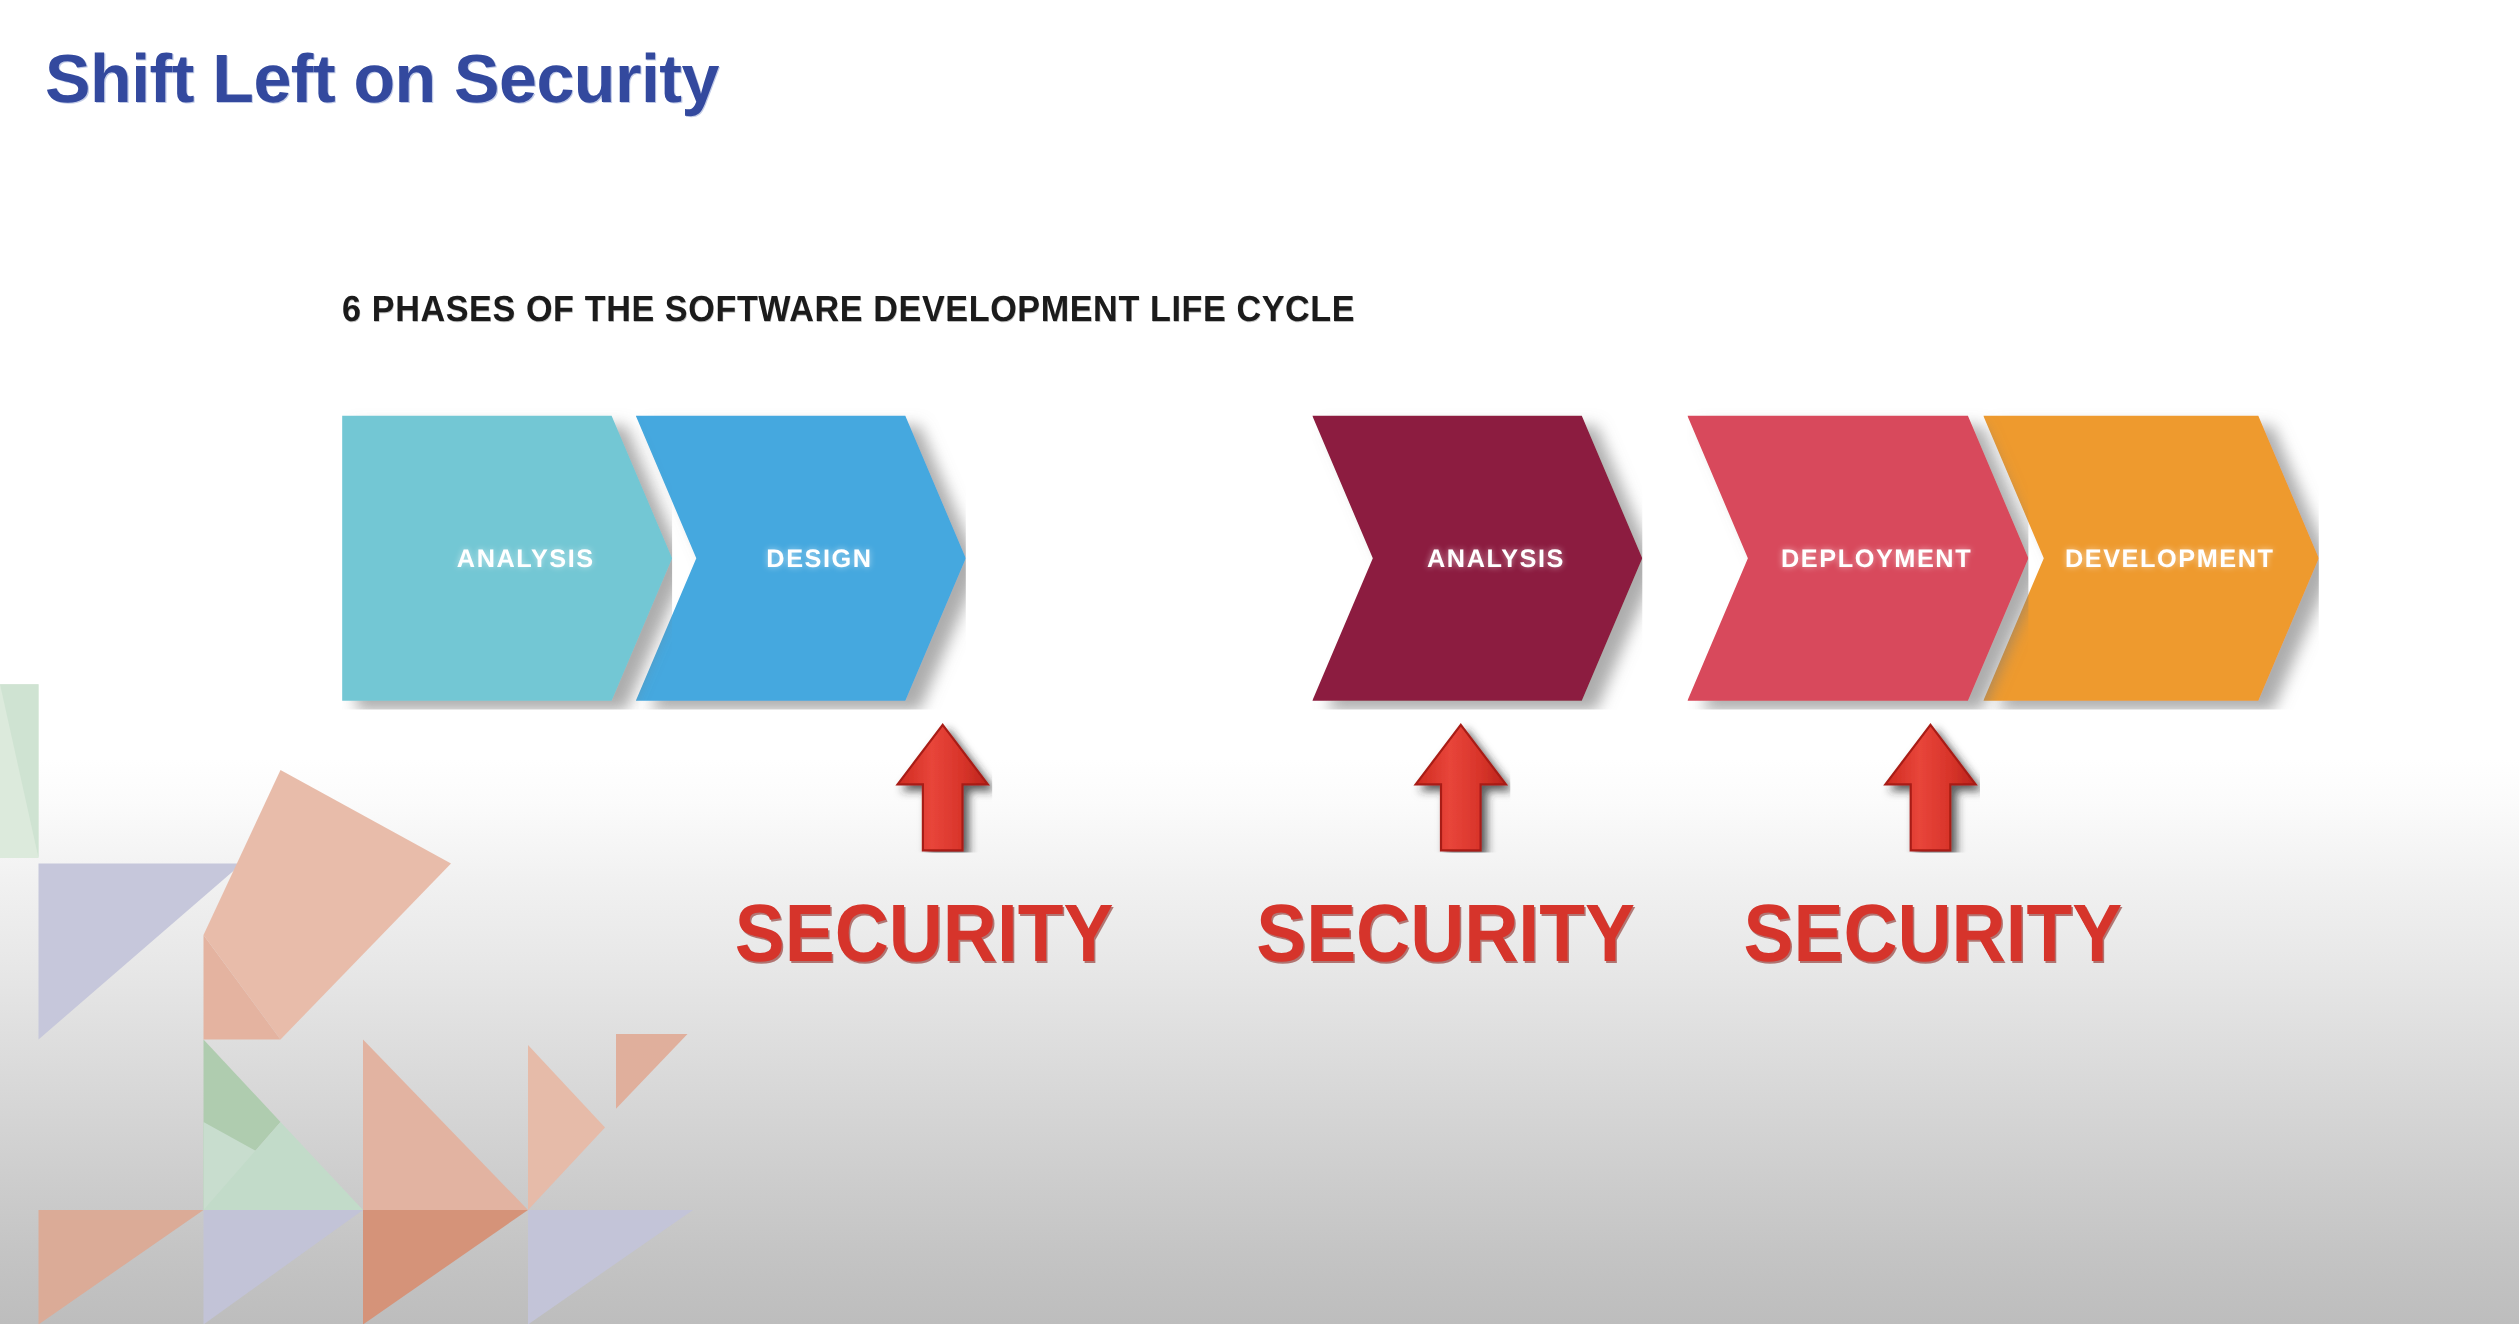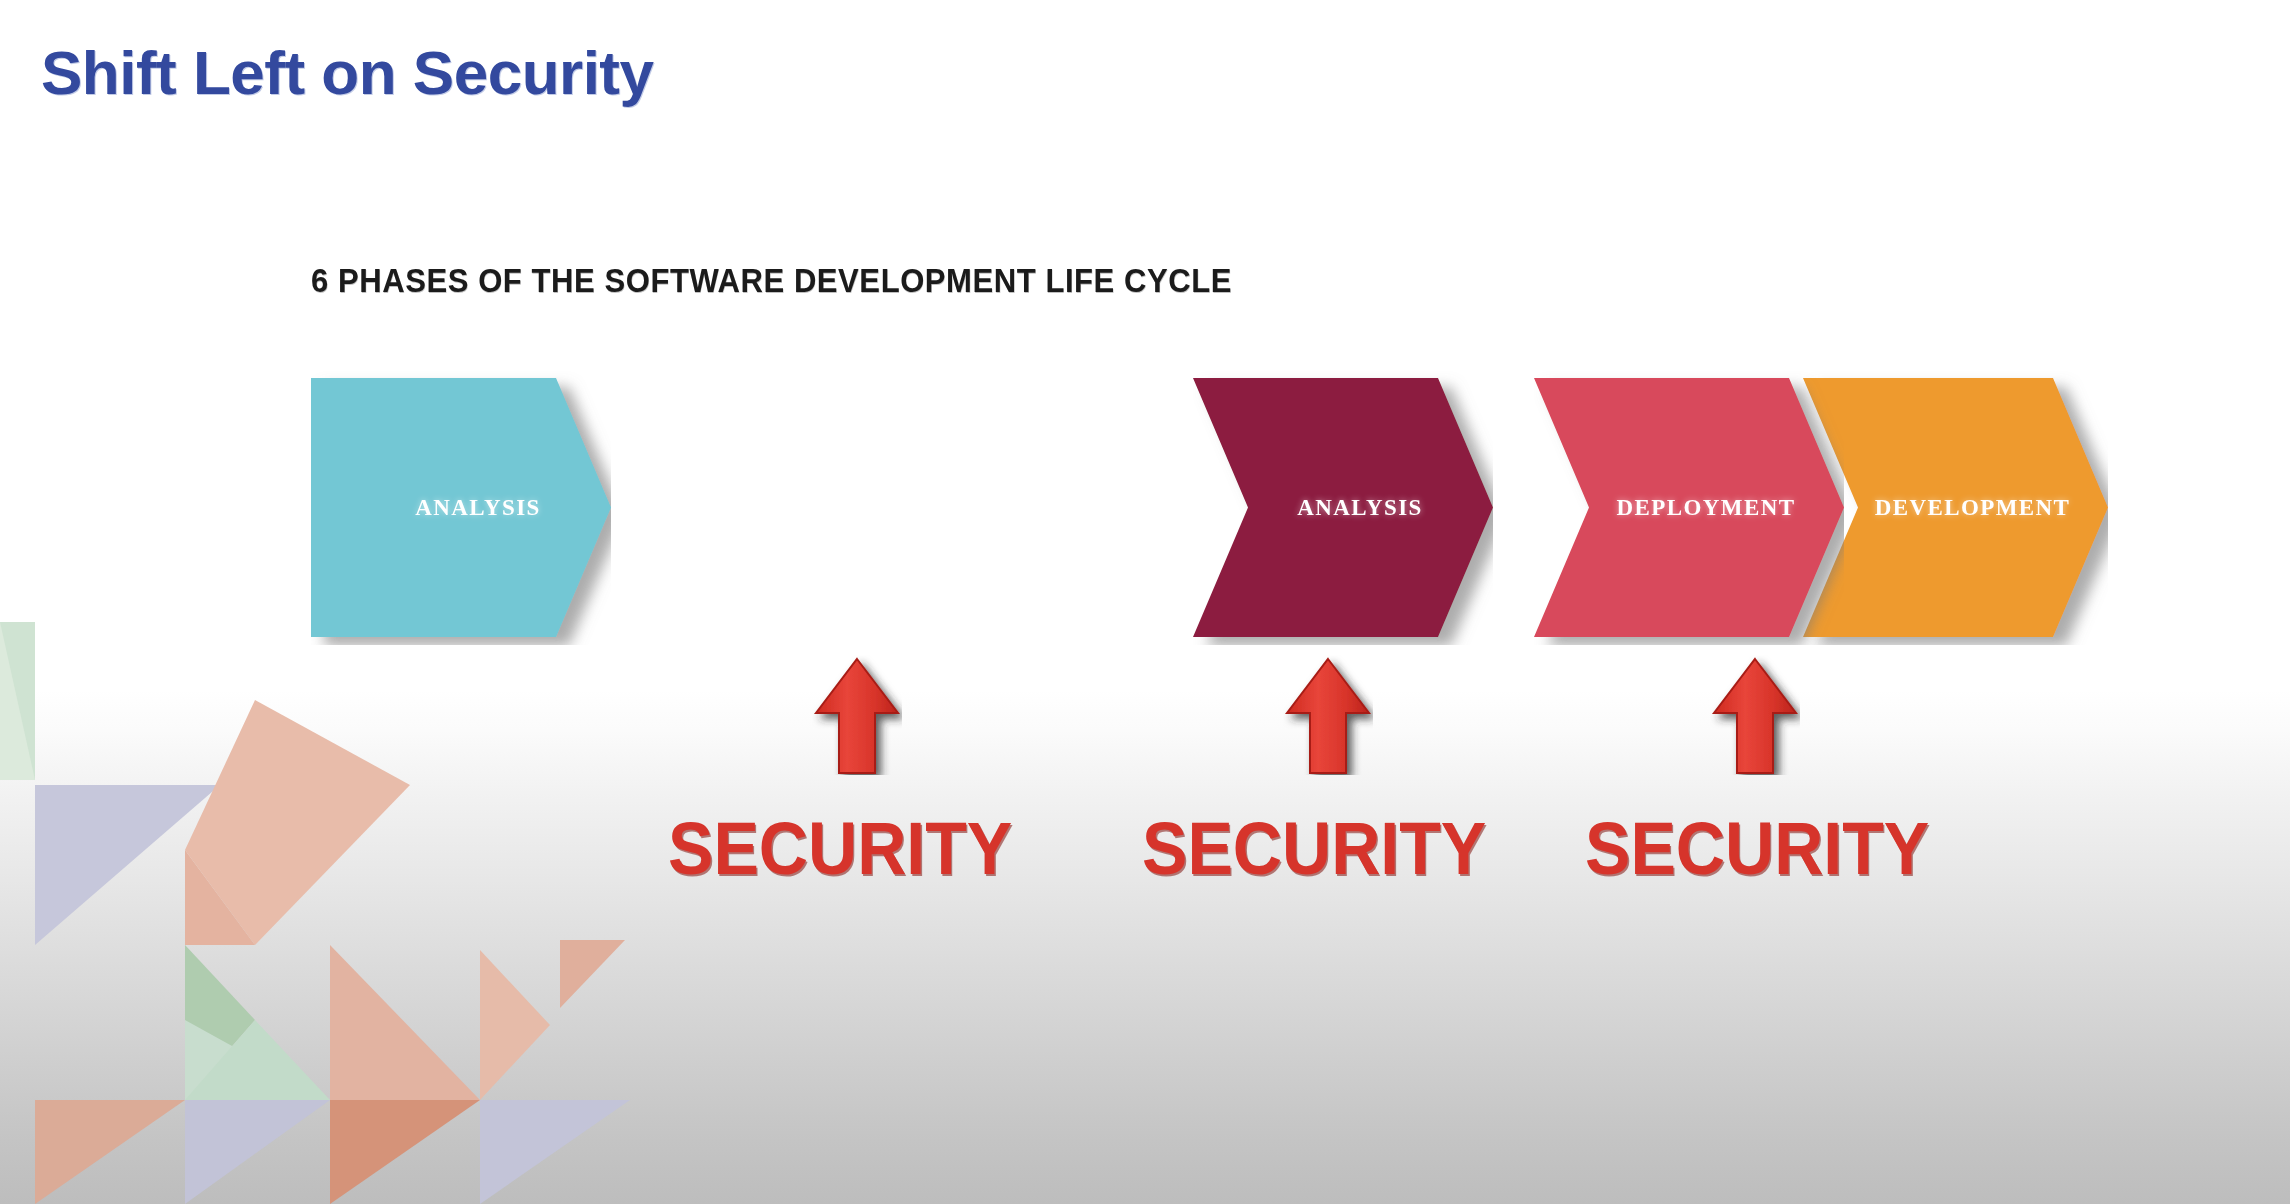--- a/index.html
+++ b/index.html
@@ -97,21 +97,20 @@
     align-items: center;
     justify-content: center;
     font-size: 23px;
     font-weight: bold;
     letter-spacing: 1.4px;
     color: #ffffff;
     padding-left: 34px;
     box-sizing: border-box;
     text-shadow: 0 0 6px rgba(255,255,255,0.55);
     white-space: nowrap;
-    font-family: Liberation Serif, serif;
   }
 
   
   .sec-arrow {
     position: absolute;
     width: 90px;
     height: 120px;
   }
   .sec-label {
     position: absolute;
@@ -167,20 +166,31 @@
         <defs>
           <filter id="csh1" x="-12%" y="-12%" width="130%" height="130%">
             <feDropShadow dx="13" dy="9" stdDeviation="7" flood-color="#7a7a7a" flood-opacity="0.62"></feDropShadow>
           </filter>
         </defs>
         <polygon filter="url(#csh1)" points="0,8 245,8 300,137.5 245,267 0,267" fill="#73C7D4"></polygon>
       </svg>
       <div class="chevron-label">ANALYSIS</div>
     </div>
 
+    <div class="chevron-wrap" style="left:578px; width:300px; z-index:5;">
+      <svg class="chevron" viewBox="0 0 300 275" preserveAspectRatio="none">
+        <defs>
+          <filter id="csh2" x="-12%" y="-12%" width="130%" height="130%">
+            <feDropShadow dx="13" dy="9" stdDeviation="7" flood-color="#7a7a7a" flood-opacity="0.62"></feDropShadow>
+          </filter>
+        </defs>
+        <polygon filter="url(#csh2)" points="0,8 245,8 300,137.5 245,267 0,267 55,137.5" fill="#45A8DF"></polygon>
+      </svg>
+      <div class="chevron-label">DESIGN</div>
+    </div>
 
 
     <div class="chevron-wrap" style="left:1193px; width:300px; z-index:3;">
       <svg class="chevron" viewBox="0 0 300 275" preserveAspectRatio="none">
         <defs>
           <filter id="csh4" x="-12%" y="-12%" width="130%" height="130%">
             <feDropShadow dx="13" dy="9" stdDeviation="7" flood-color="#7a7a7a" flood-opacity="0.62"></feDropShadow>
           </filter>
         </defs>
         <polygon filter="url(#csh4)" points="0,8 245,8 300,137.5 245,267 0,267 55,137.5" fill="#8C1E3F"></polygon>

